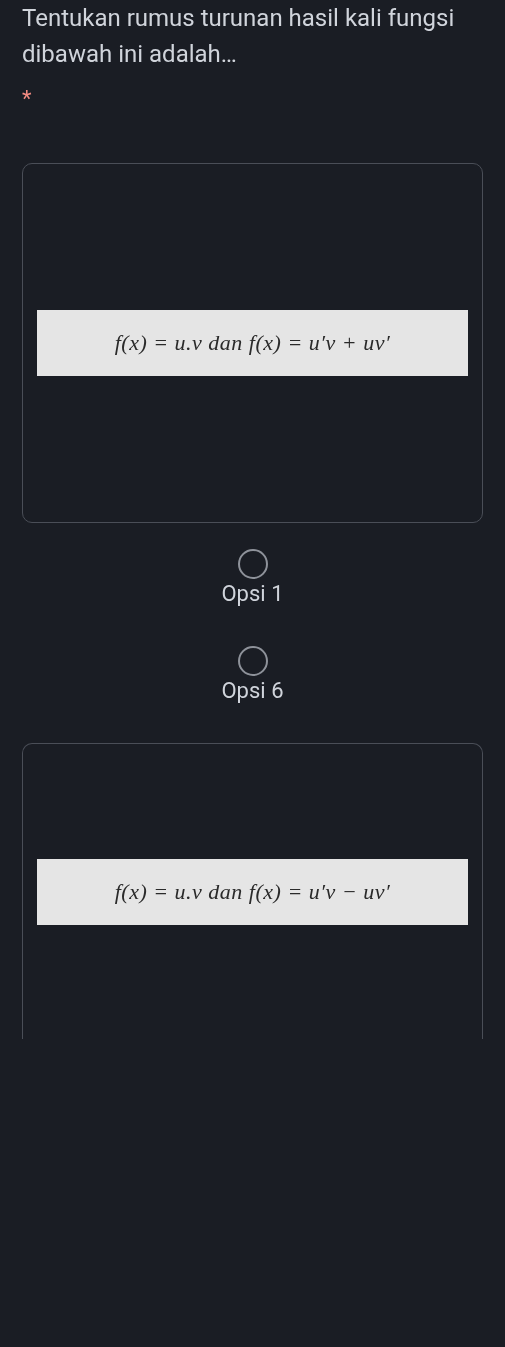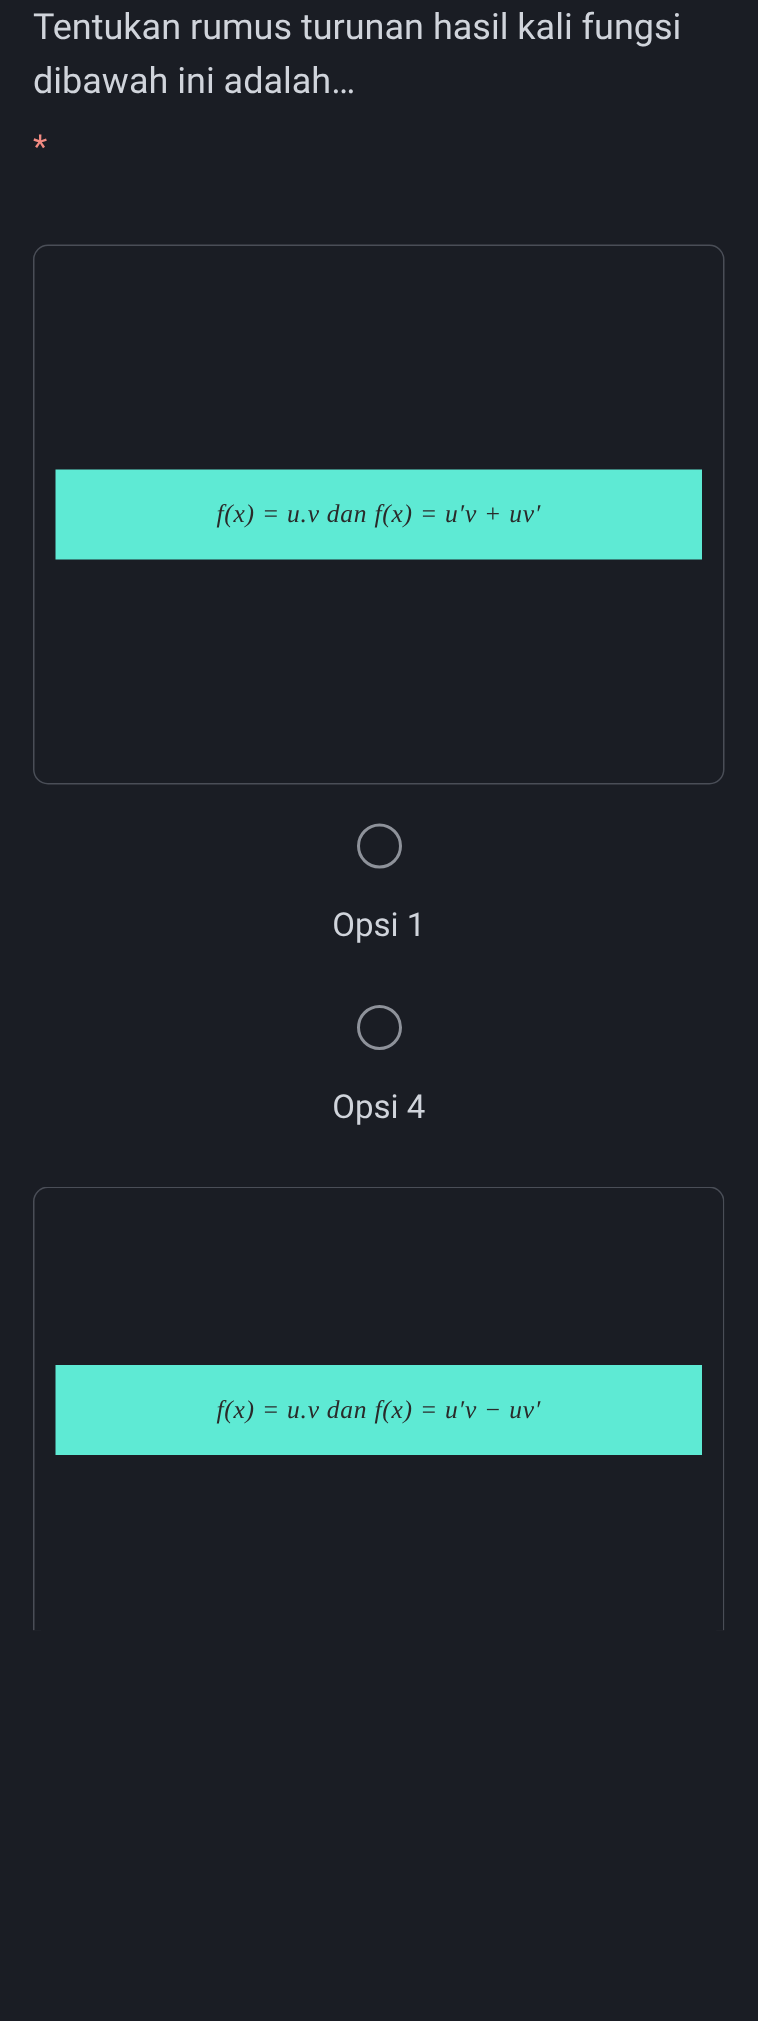--- a/index.html
+++ b/index.html
@@ -43,35 +43,35 @@
       border: 1px solid #4a4e57;
       border-radius: 10px;
       height: 360px;
       display: flex;
       align-items: center;
       justify-content: center;
       margin-bottom: 26px;
       padding: 14px;
     }
     .formula {
-      background-color: #5eead4;
+      background-color: #e5e5e5;
       color: #2a2a2a;
       font-family: "Times New Roman", Georgia, serif;
       font-style: italic;
-      font-size: 17px;
+      font-size: 22px;
       padding: 20px 8px;
       white-space: nowrap;
       letter-spacing: 0.5px;
       width: 100%;
       text-align: center;
     }
     .option-row {
       display: flex;
       align-items: center;
-      gap: 26px;
+      gap: 2px;
       cursor: pointer;
     }
     .radio-circle {
       width: 30px;
       height: 30px;
       border: 2.5px solid #8e929a;
       border-radius: 50%;
       flex-shrink: 0;
     }
     .option-label {
@@ -102,21 +102,21 @@
     </div>
     <div class="option-row">
       <div class="radio-circle"></div>
       <div class="option-label">Opsi 1</div>
     </div>
   </div>
 
   <div class="option-wrapper">
     <div class="option-row">
       <div class="radio-circle"></div>
-      <div class="option-label">Opsi 4</div>
+      <div class="option-label">Opsi 6</div>
     </div>
   </div>
 
   <div class="option-wrapper third">
     <div class="option-image-box">
       <div class="formula">f(x) = u.v dan f(x) = u′v − uv′</div>
     </div>
   </div>
 
 </div>

